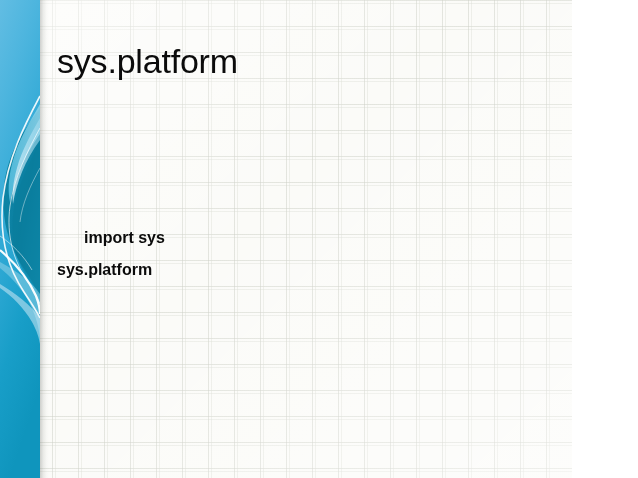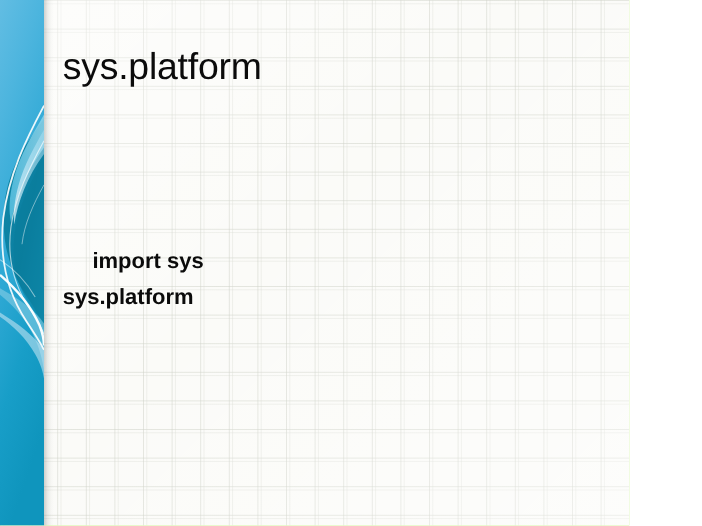--- a/index.html
+++ b/index.html
@@ -5,21 +5,21 @@
   html, body {
     margin: 0;
     padding: 0;
     background: #ffffff;
   }
   #slide {
     position: relative;
     width: 572px;
     height: 478px;
     overflow: hidden;
-    background-color: #bef264;
+    background-color: #3b82f6;
     font-family: "Liberation Sans", sans-serif;
     color: #0d0d0d;
   }
 
   
   #grid-bg {
     position: absolute;
     inset: 0;
     background-color: #fbfbf8;
     background-image:
@@ -108,21 +108,21 @@
     line-height: 30px;
     color: #0b0b0b;
   }
   .bullet-text b { font-weight: 700; }
 
   #bullet-1 { left: 61px; top: 114px; width: 545px; }
   #bullet-2 { left: 61px; top: 350px; width: 545px; }
 
   .code-line {
     position: absolute;
-    font-size: 20px;
+    font-size: 16px;
     font-weight: 700;
     line-height: 28px;
     color: #0b0b0b;
     white-space: nowrap;
   }
   #code-import { left: 84px; top: 224px; }
   #code-call   { left: 57px; top: 256px; }
 </style>
 </head>
 <body>

